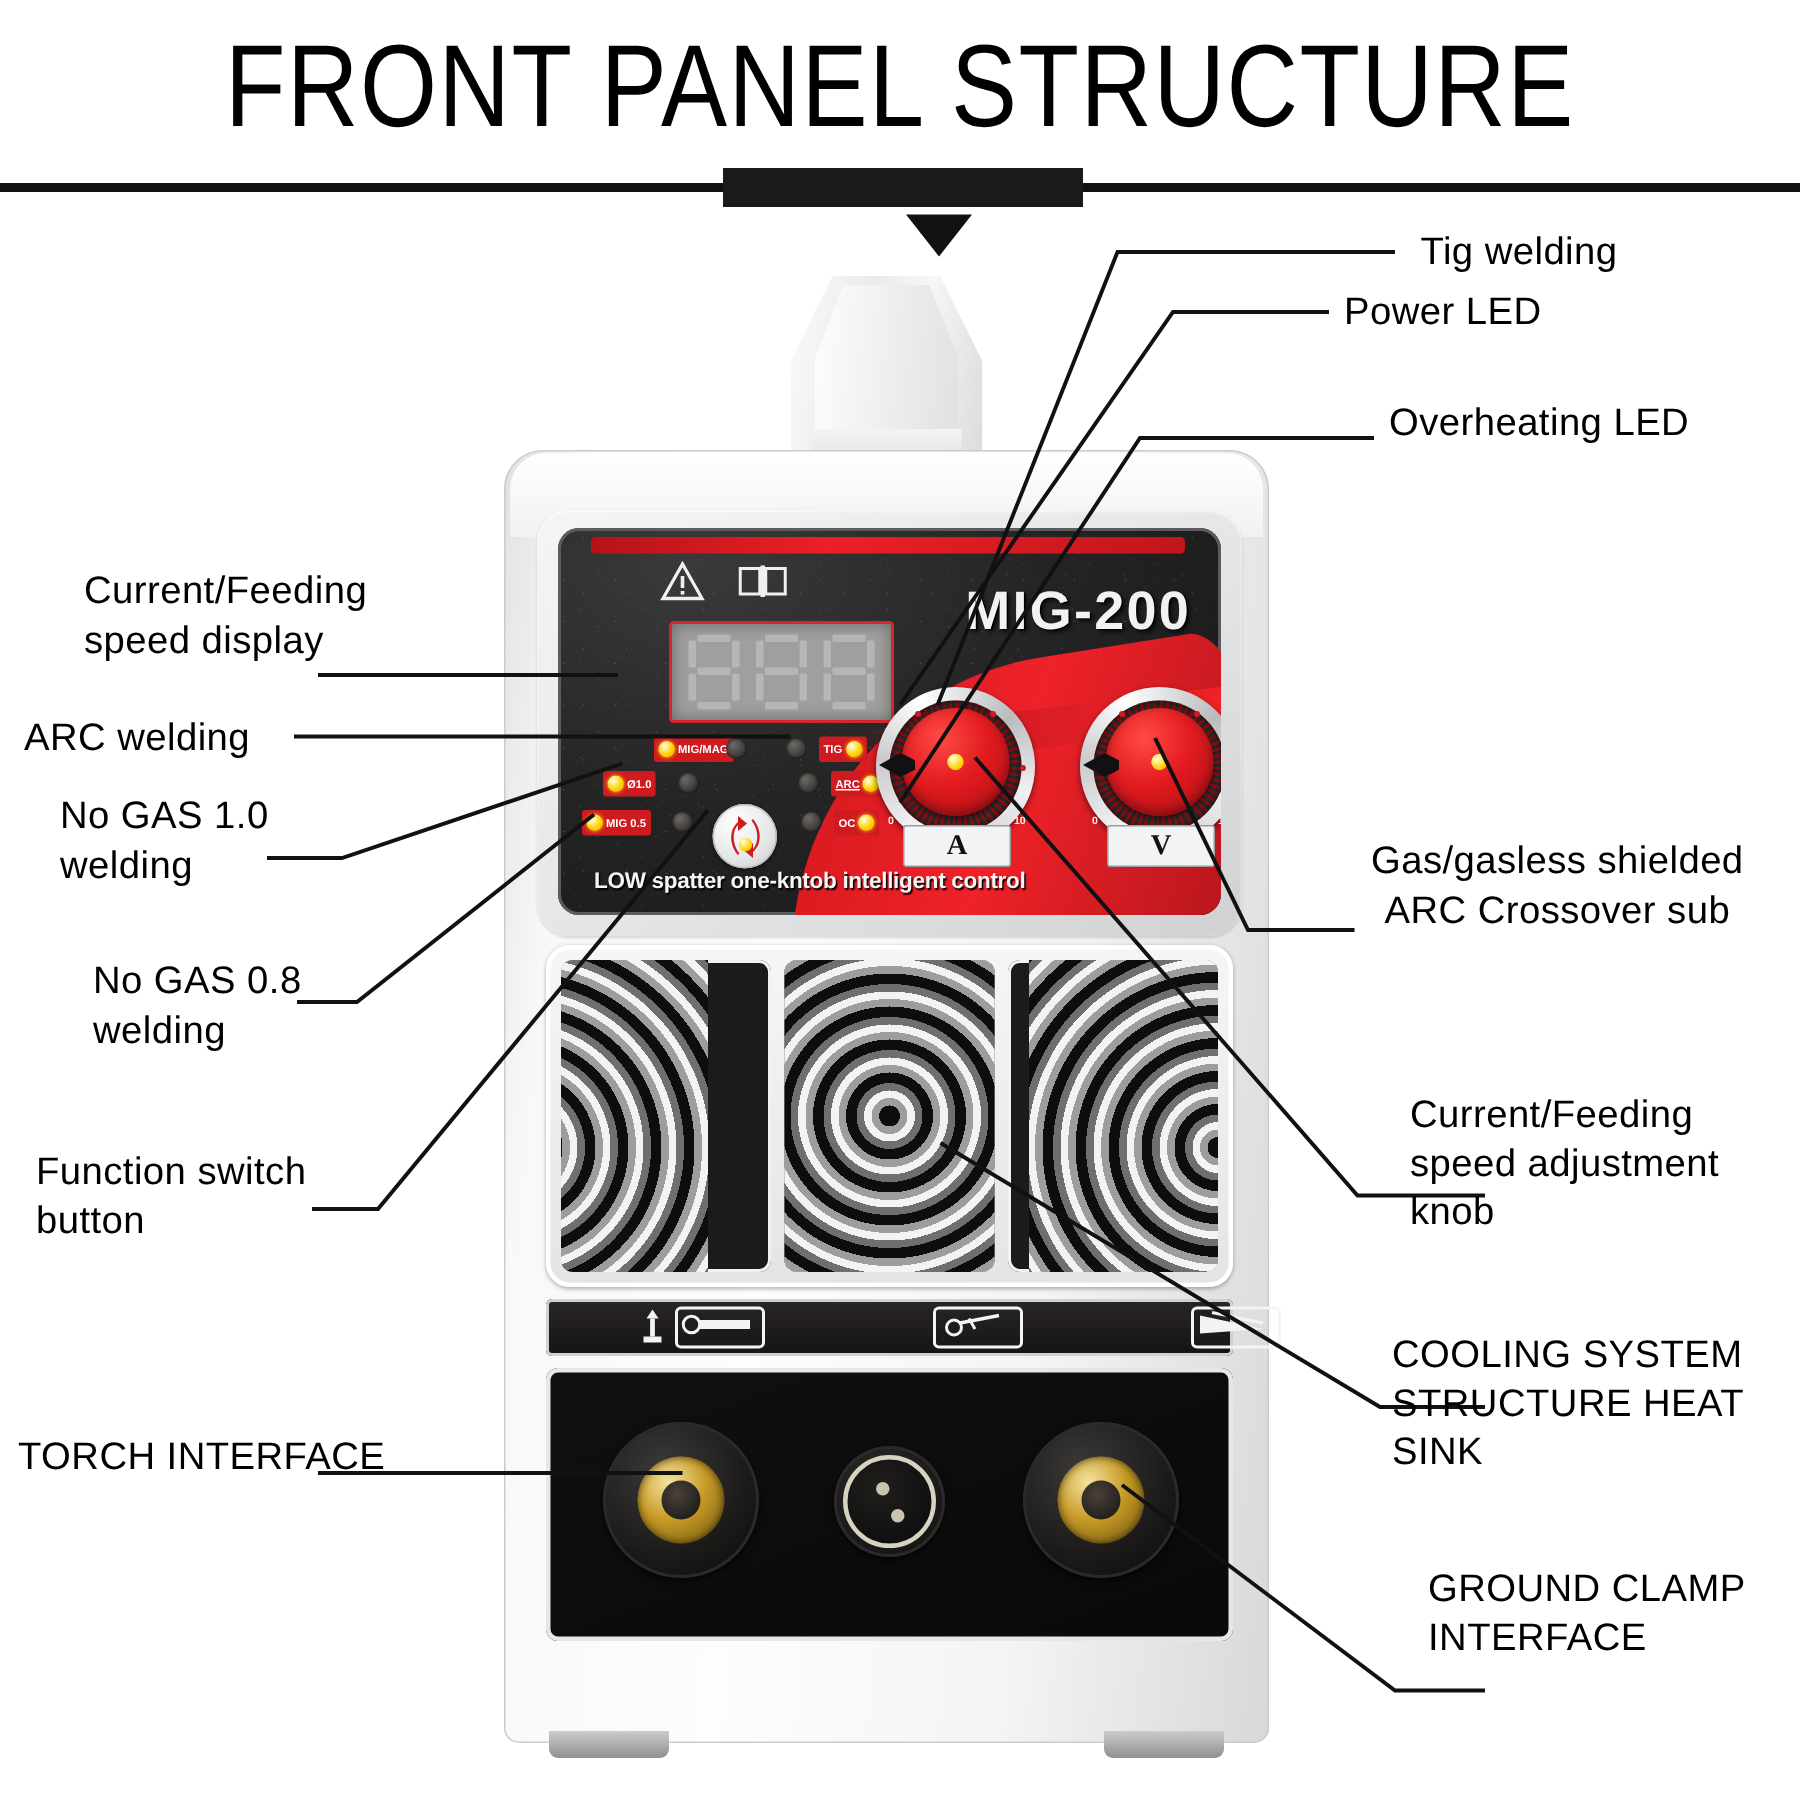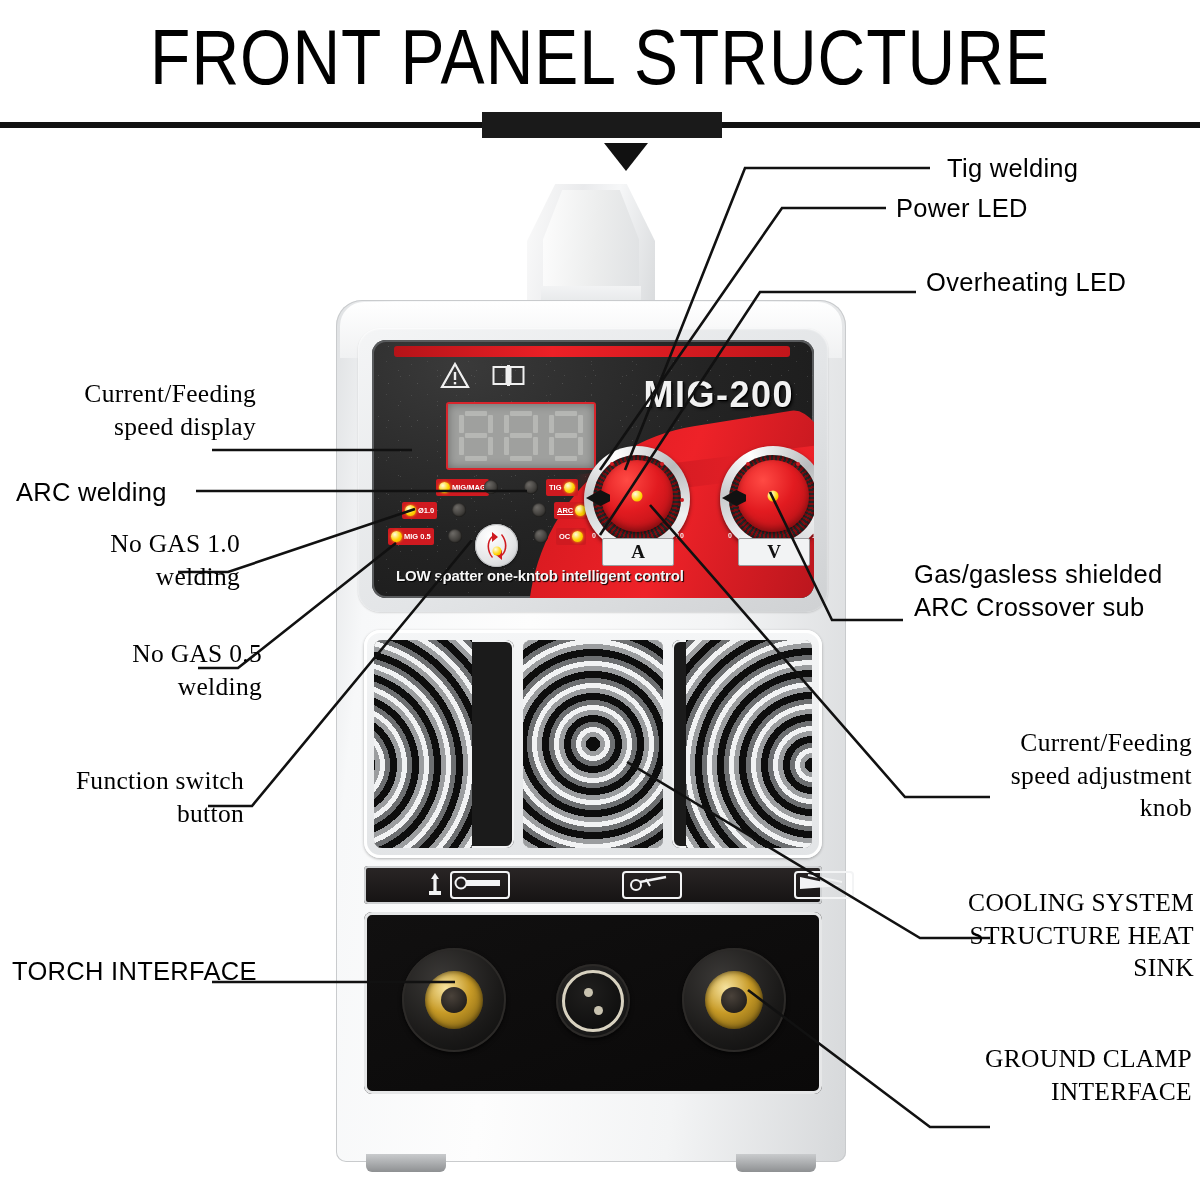--- a/index.html
+++ b/index.html
@@ -15,23 +15,23 @@
   }
   #rule{position:absolute;left:0;top:122px;width:1200px;height:6px;background:#111;}
   #rule-tab{position:absolute;left:482px;top:112px;width:240px;height:26px;background:#1a1a1a;}
   #caret{position:absolute;left:604px;top:143px;width:0;height:0;
          border-left:22px solid transparent;border-right:22px solid transparent;
          border-top:28px solid #111;}
 
   
   .anno{position:absolute;font-size:25.5px;line-height:1.28;white-space:pre-line;
         font-family:"Liberation Sans",sans-serif;letter-spacing:.3px;}
-  .anno.r{text-align:left;}
+  .anno.r{text-align:center;}
   .anno.l{text-align:center;}
-  .anno.c{text-align:right;font-family:Liberation Serif, serif;}
+  .anno.c{text-align:left;}
 
   
   #leaders{position:absolute;left:0;top:0;width:1200px;height:1200px;pointer-events:none;}
 
   
   #machine{position:absolute;left:336px;top:300px;width:510px;height:870px;}
 
   
   .handle{
     position:absolute;left:191px;top:-116px;width:128px;height:124px;
@@ -53,21 +53,21 @@
     box-shadow:inset 0 0 0 1px #c9cbcd;
   }
   .body-top-bevel{
     position:absolute;left:4px;top:2px;width:502px;height:56px;
     background:linear-gradient(180deg,#ffffff,#f0f1f2);
     border-radius:24px 24px 0 0;
   }
 
   
   .faceplate{
-    position:absolute;left:22px;top:28px;width:470px;height:284px;
+    position:absolute;left:22px;top:40px;width:470px;height:284px;
     background:linear-gradient(150deg,#f4f5f6,#e3e5e7 55%,#cfd1d3);
     border-radius:22px;
     box-shadow:inset 0 1px 2px rgba(255,255,255,.9), 0 1px 2px rgba(0,0,0,.14);
   }
   
   .panel{
     position:absolute;left:14px;top:12px;width:442px;height:258px;
     background:
       radial-gradient(120% 140% at 20% 10%, #3a3a3a 0%, #242424 45%, #151515 100%);
     border-radius:14px;overflow:hidden;
@@ -469,19 +469,19 @@
 INTERFACE</div>
 
 <div class="anno c" style="left:56px;top:378px;width:200px;">Current/Feeding
 speed display</div>
 
 <div class="anno l" style="left:16px;top:476px;">ARC welding</div>
 
 <div class="anno c" style="left:40px;top:528px;width:200px;">No GAS 1.0
 welding</div>
 
-<div class="anno c" style="left:62px;top:638px;width:200px;">No GAS 0.5
+<div class="anno c" style="left:62px;top:638px;width:200px;">No GAS 0.8
 welding</div>
 
 <div class="anno c" style="left:24px;top:765px;width:220px;">Function switch
 button</div>
 
 <div class="anno l" style="left:12px;top:955px;">TORCH INTERFACE</div>
 
 </body></html>

